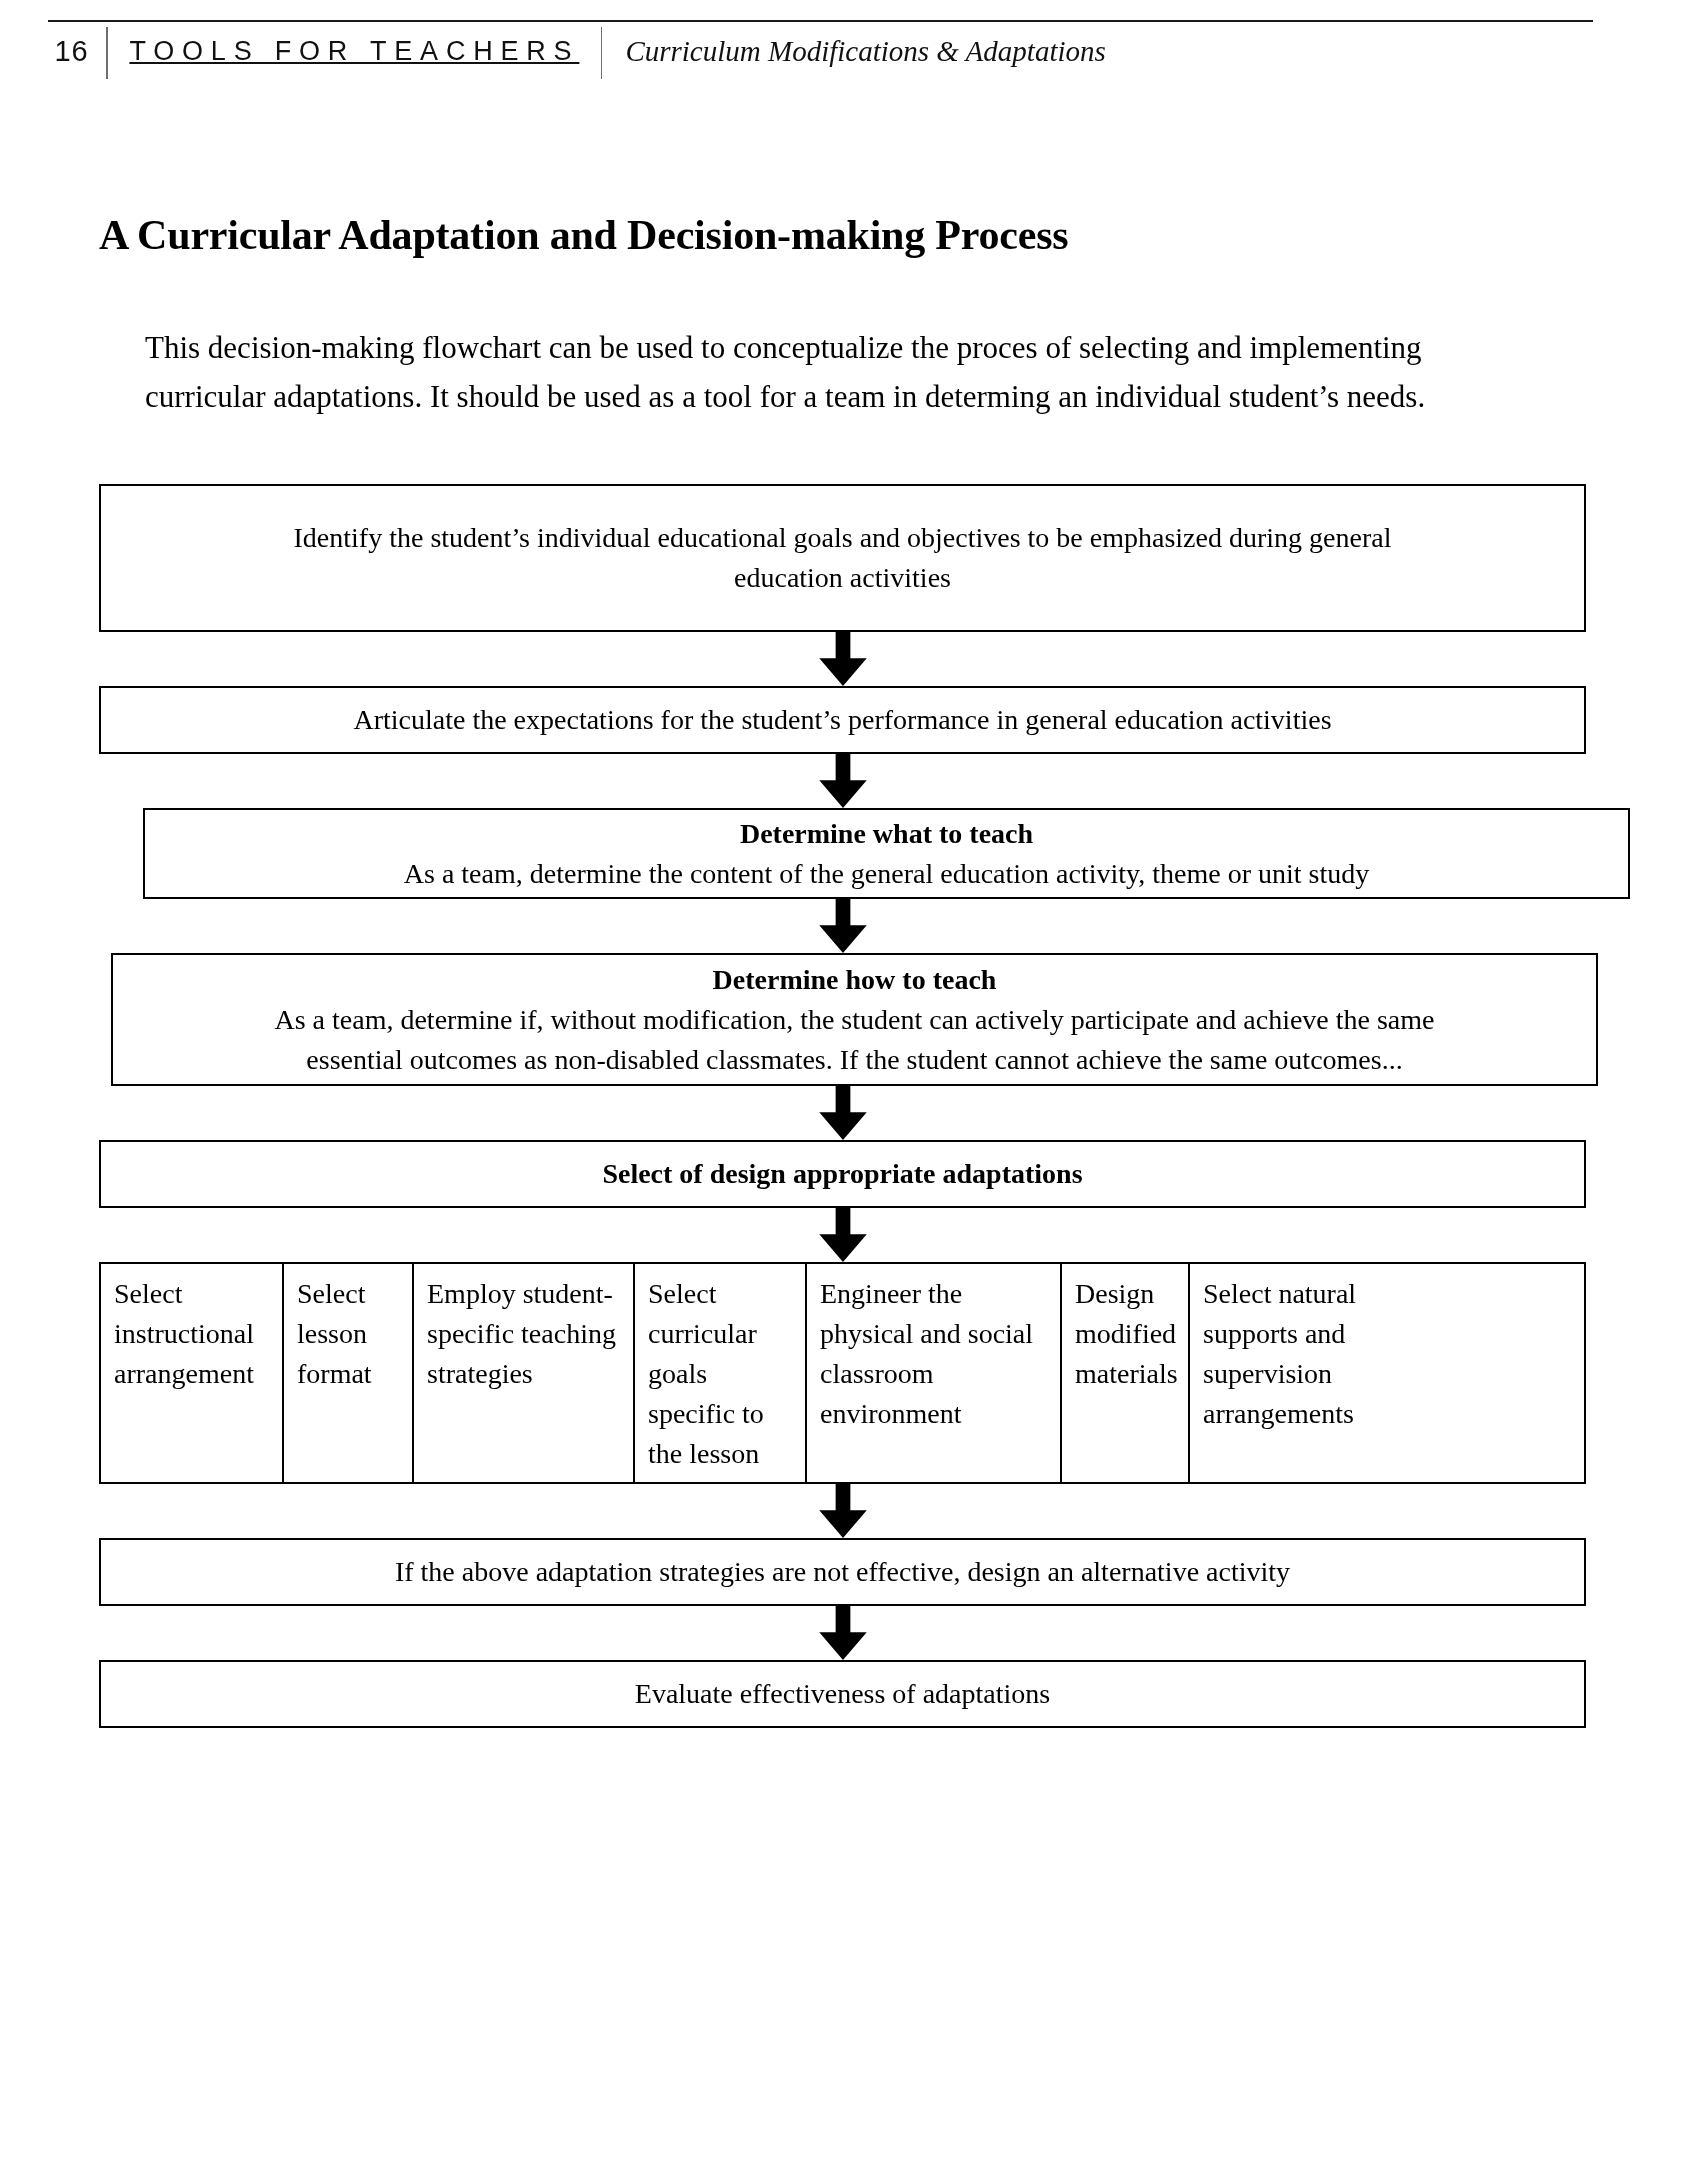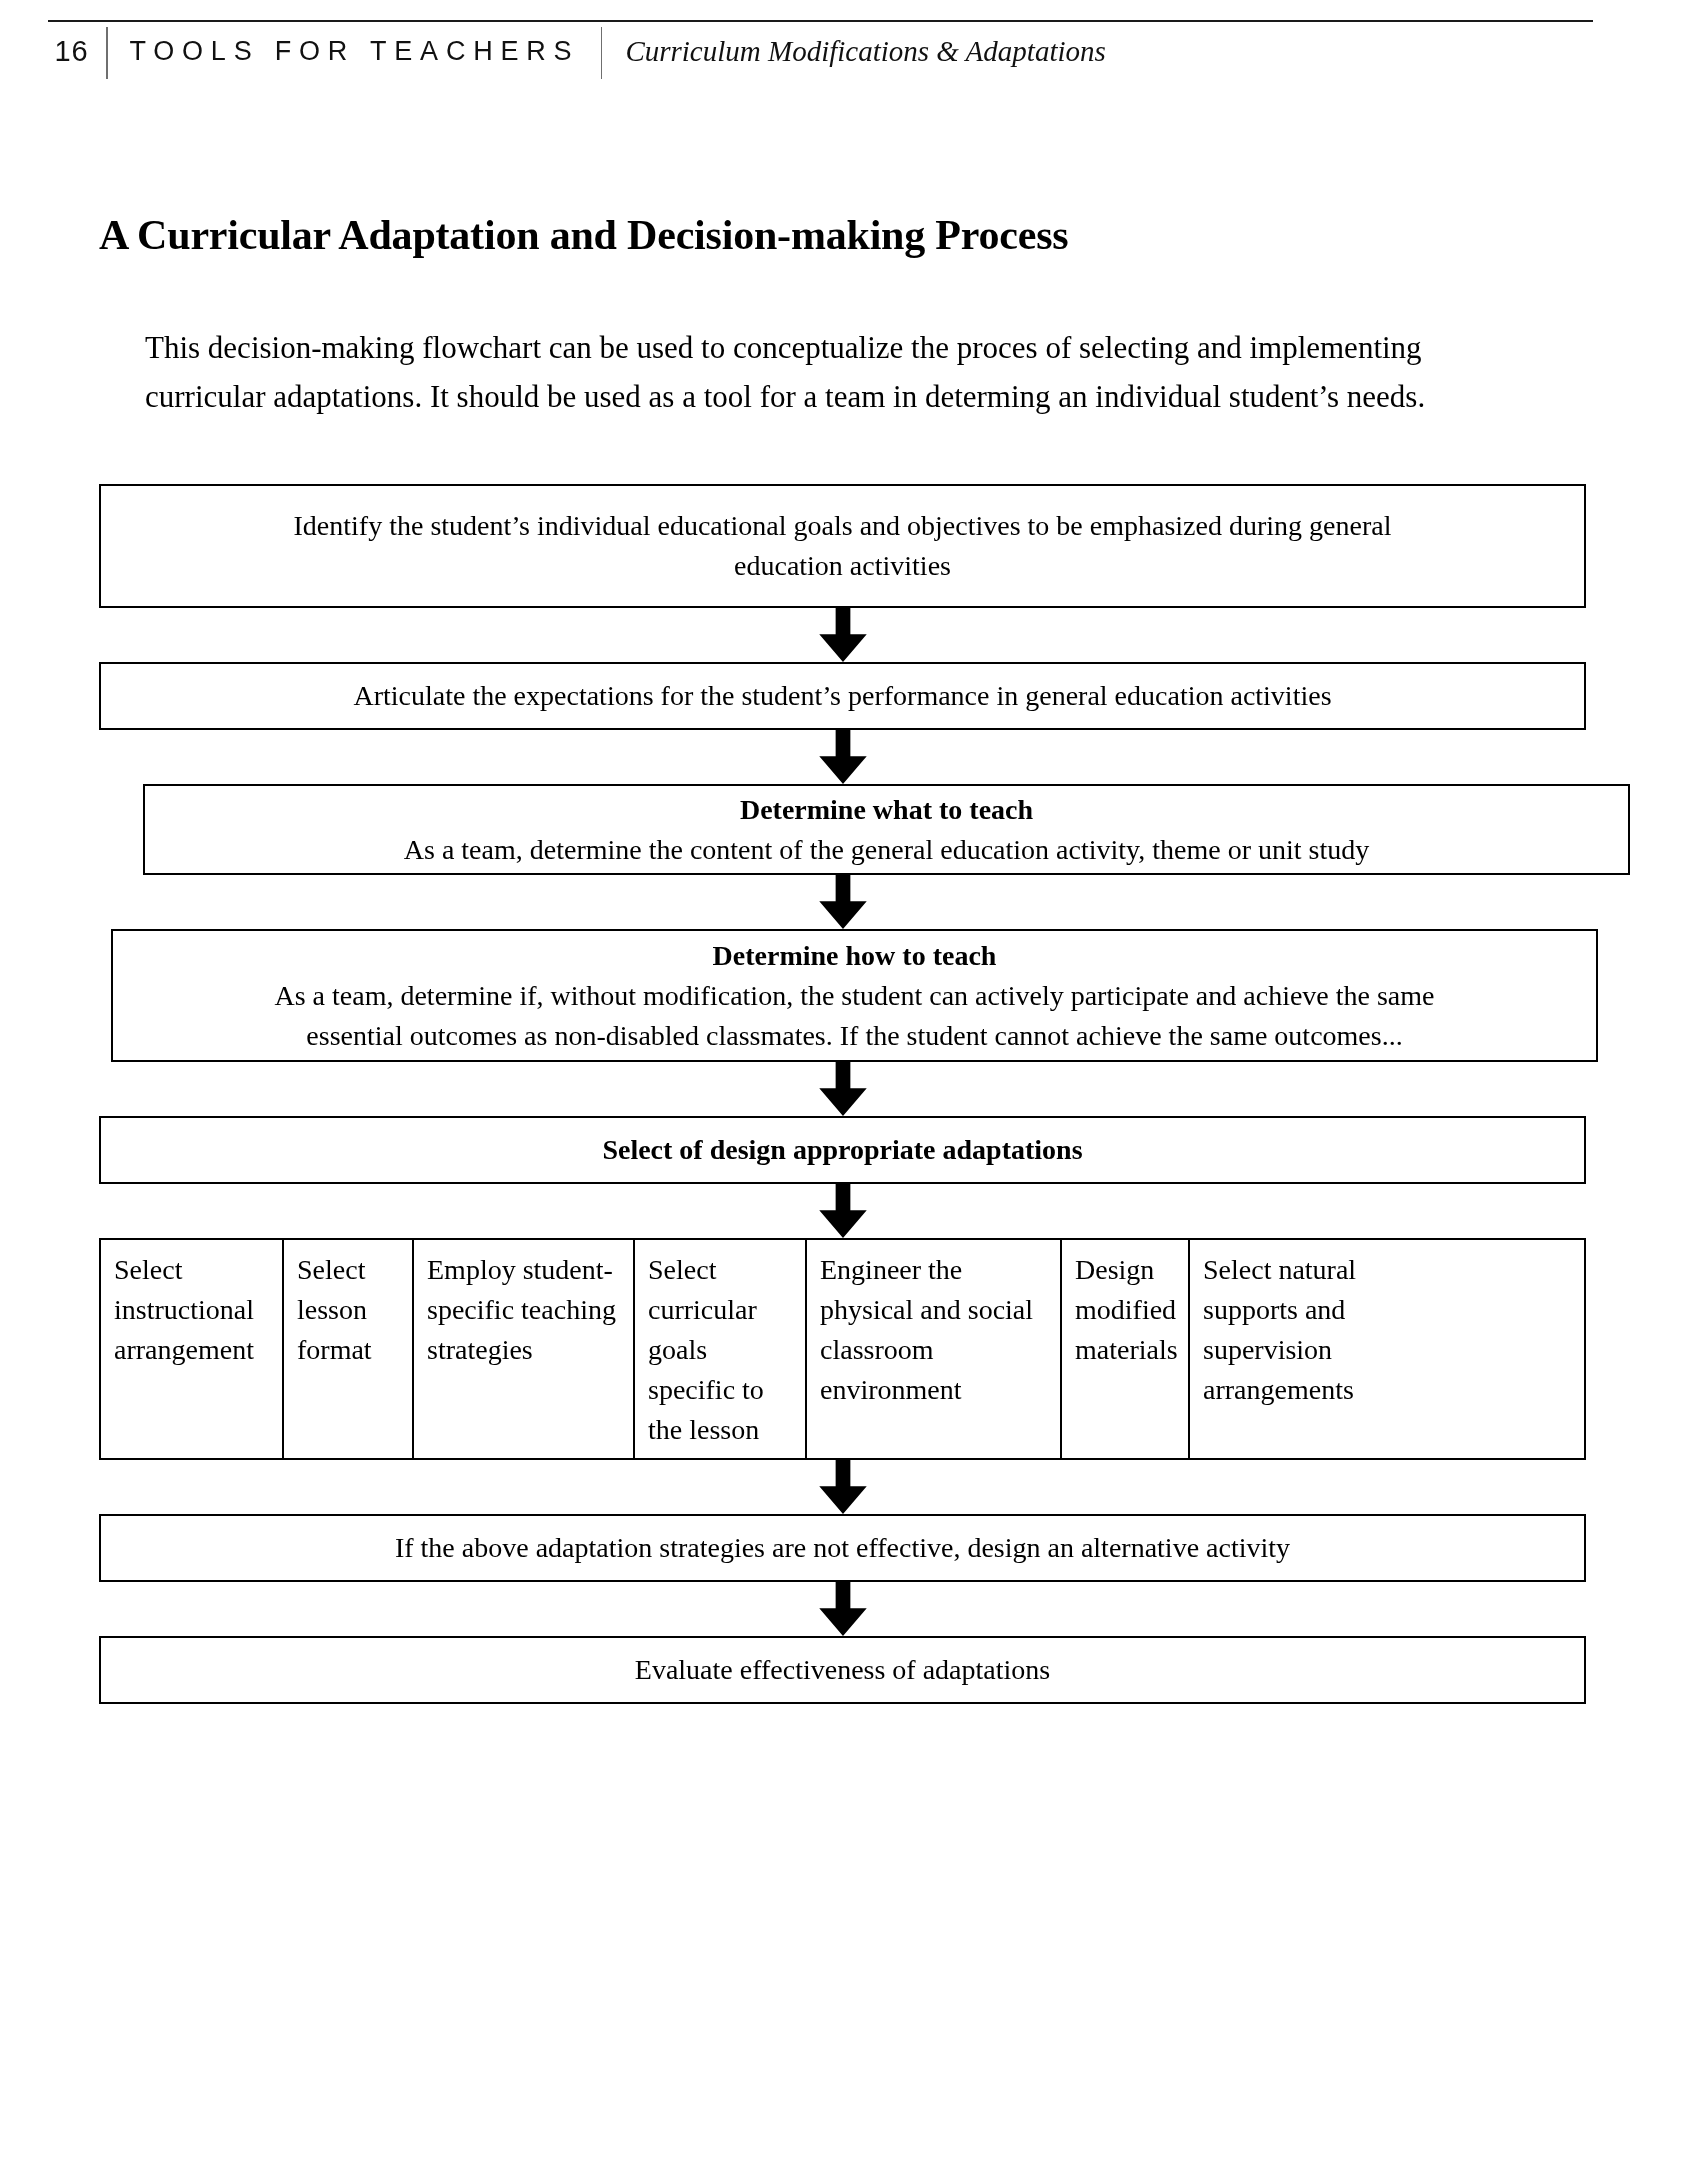--- a/index.html
+++ b/index.html
@@ -41,20 +41,21 @@
     align-self: stretch;
     margin: 5px 0 1.6px 0;
   }
   .hdr-series {
     font-family: "Liberation Sans", sans-serif;
     font-size: 27px;
     letter-spacing: 7.8px;
     padding: 0 21.4px 0 21.4px;
     color: #111;
     white-space: nowrap;
+    text-decoration: underline;
   }
   .hdr-subtitle {
     font-family: "Liberation Serif", serif;
     font-style: italic;
     font-size: 29px;
     padding-left: 23px;
     color: #111;
     white-space: nowrap;
   }
 
@@ -97,21 +98,21 @@
     padding: 10px 21.4px;
   }
   .fbox .line {
     font-size: 28px;
     line-height: 40px;
   }
   .fbox .line.strong {
     font-weight: bold;
   }
 
-  .h-tall   { height: 124px; }
+  .h-tall   { height: 148px; }
   .h-one    { height: 68px;  }
   .h-two    { height: 91px; margin-left: 44px; }
   .h-three  { height: 133px; margin-left: 12px; }
 
   
   .arrow {
     width: 100%;
     display: flex;
     justify-content: center;
   }

